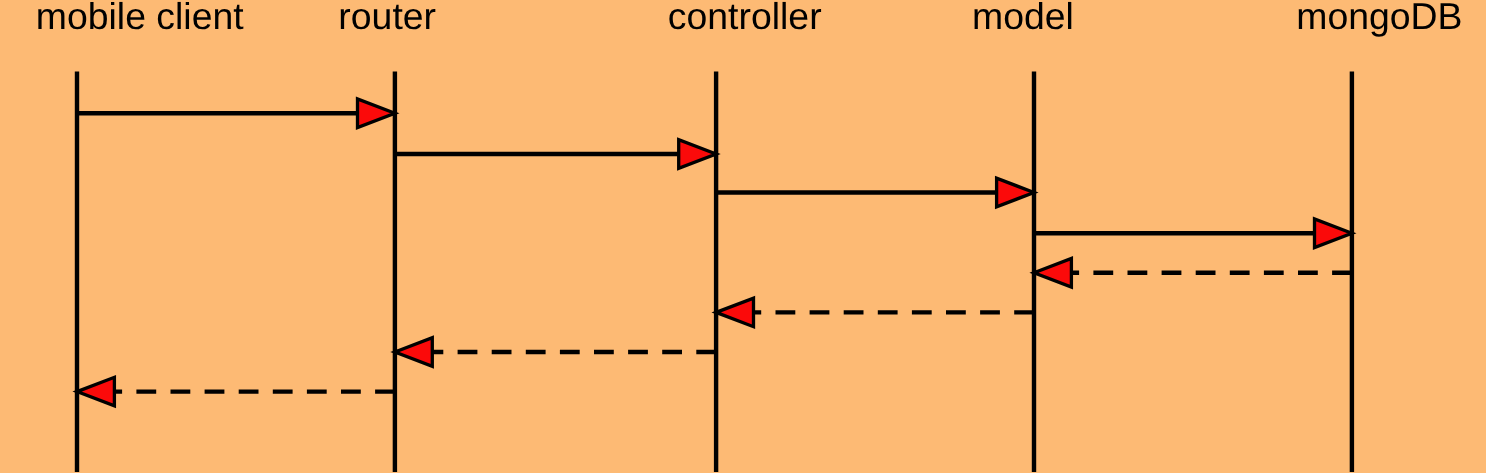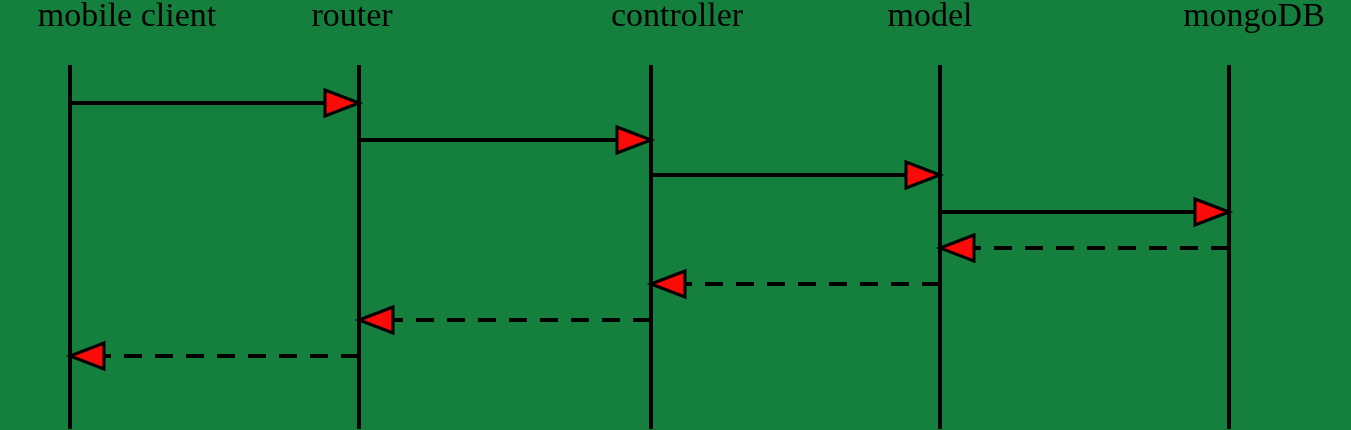--- a/index.html
+++ b/index.html
@@ -1,22 +1,22 @@
 <!DOCTYPE html>
 <html><head>
 <meta charset="utf-8">
 <style>
   html, body { margin: 0; padding: 0; background: #ffffff; }
   .canvas {
     position: relative;
     width: 1351px;
     height: 430px;
-    background: #15803d;
+    background: #fdba74;
     overflow: hidden;
-    font-family: Liberation Serif, serif;
+    font-family: Liberation Sans, sans-serif;
   }
   .plabel {
     position: absolute;
     top: -6px;
     transform: translateX(-50%);
     font-size: 34px;
     line-height: 42px;
     color: #000000;
     white-space: nowrap;
   }

